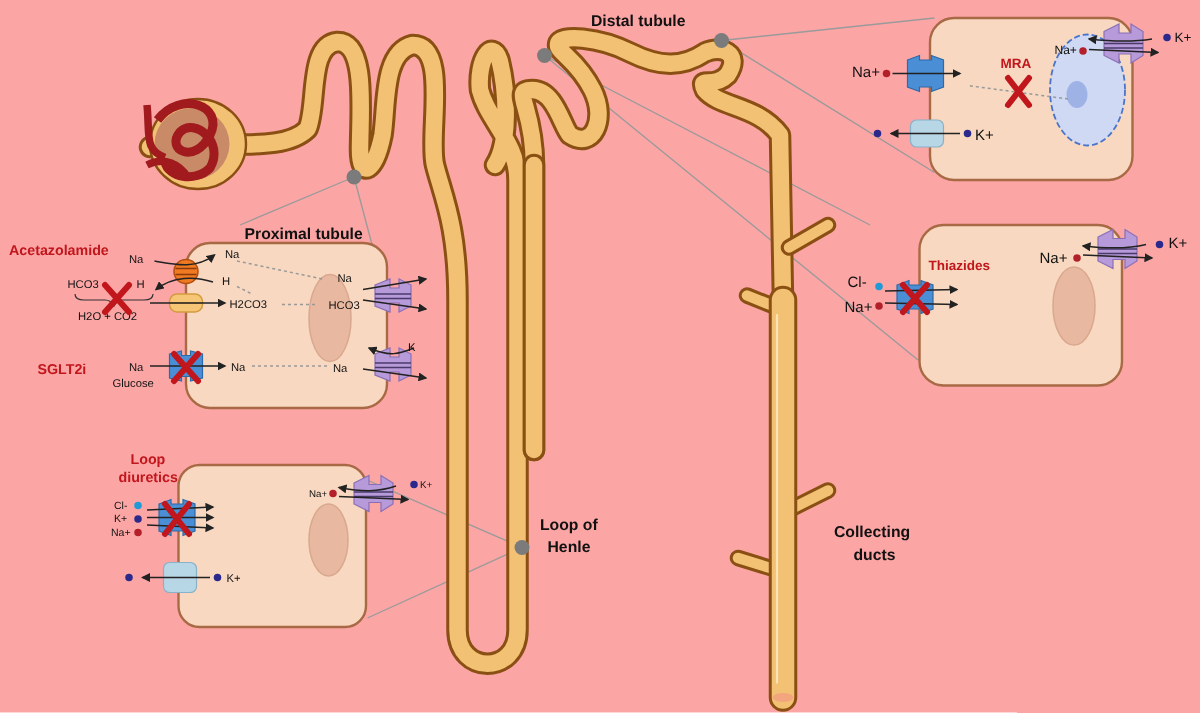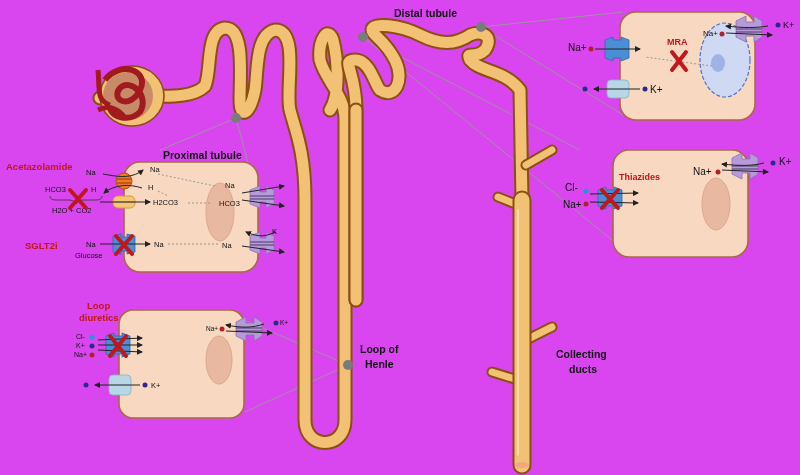--- a/index.html
+++ b/index.html
@@ -1,16 +1,16 @@
 <!DOCTYPE html>
 <html><head>
 <meta charset="utf-8">
 <style>
   html,body{margin:0;padding:0;background:#fff;}
-  #stage{position:relative;width:800px;height:475px;overflow:hidden;background:#d946ef;font-family:"Liberation Sans",sans-serif;}
+  #stage{position:relative;width:800px;height:475px;overflow:hidden;background:#fca5a5;font-family:"Liberation Sans",sans-serif;}
   svg{position:absolute;left:0;top:0;}
   .lbl-b{font-family:"Liberation Sans",sans-serif;font-weight:bold;fill:#111;}
   .lbl-r{font-family:"Liberation Sans",sans-serif;font-weight:bold;fill:#c0161c;}
   .t{font-family:"Liberation Sans",sans-serif;fill:#111;}
   .tube{fill:none;stroke:#8a4f12;stroke-linecap:round;stroke-linejoin:round;}
   .tubein{fill:none;stroke:#f2c174;stroke-linecap:round;stroke-linejoin:round;}
   .hl{fill:none;stroke:#fbe3b6;stroke-linecap:round;}
   .cell{fill:#f8d8c0;stroke:#a86a45;stroke-width:1.6;}
   .nuc{fill:#e8b9a0;stroke:#d9a88e;stroke-width:1;}
   .pt{stroke:#9a9a9a;stroke-width:0.9;fill:none;}

